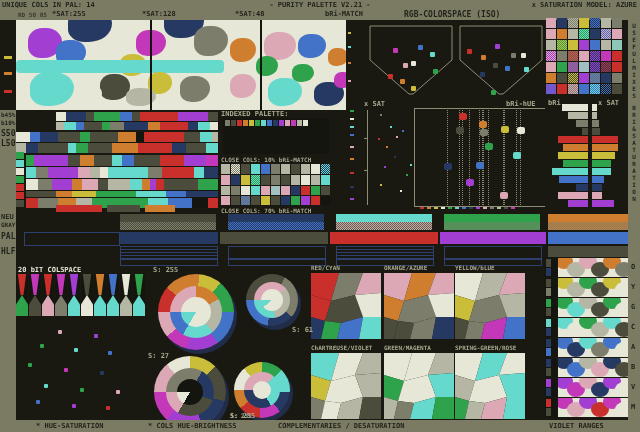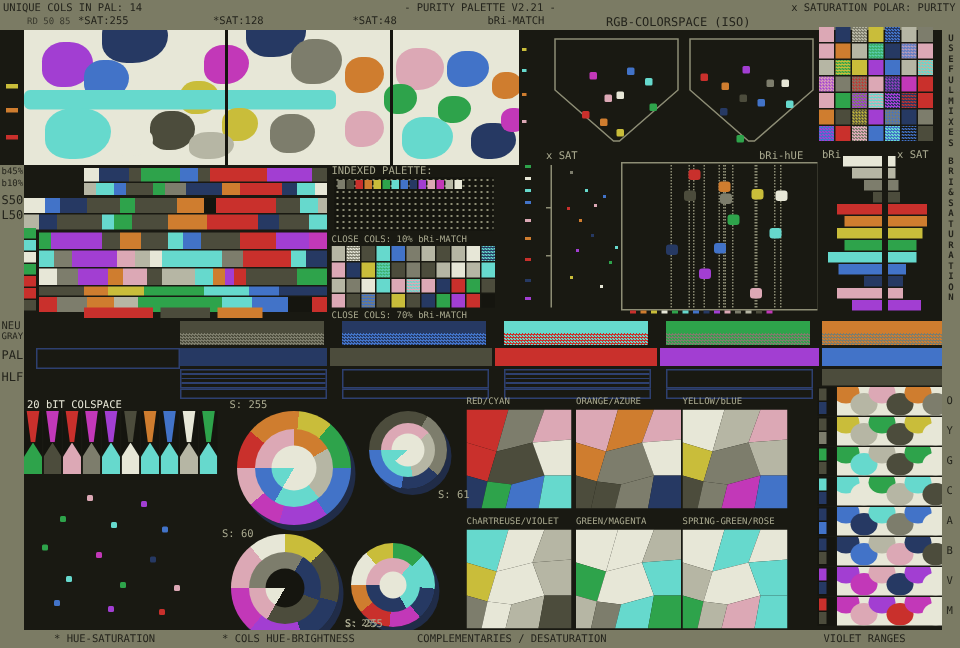--- a/index.html
+++ b/index.html
@@ -1,41 +1,41 @@
 <!DOCTYPE html>
 <html><head>
 <meta charset="utf-8">
 <style>
   html,body{margin:0;padding:0;background:#2a2a24}
   #stage{position:relative;width:640px;height:432px;background:#191912;overflow:hidden;
          font-family:"DejaVu Sans Mono",monospace;-webkit-font-smoothing:none}
   .chrome{position:absolute;background:#7b7b64}
   .panel{position:absolute;overflow:hidden}
-  .t{position:absolute;font-weight:normal;white-space:pre}
+  .t{position:absolute;font-weight:bold;white-space:pre}
   .f6{font-size:6px;line-height:7px}
   .f7{font-size:7px;line-height:8px}
   .f8{font-size:8px;line-height:9px}
   .ink{color:#24241c}
   .dim{color:#a9a98f}
   .wht{color:#e7e7d7}
   .vt{display:flex;flex-direction:column;align-items:center;font-weight:bold;font-size:6px;line-height:7px;color:#24241c}
 </style>
 </head>
 <body>
 
 <div id="stage">
 
   <div class="chrome" style="left:0;top:0;width:640px;height:20px"></div>
   <div class="chrome" style="left:0;top:110px;width:16px;height:322px"></div>
   <div class="chrome" style="left:628px;top:20px;width:12px;height:412px"></div>
   <div class="chrome" style="left:0;top:420px;width:640px;height:12px"></div>
 
   <div class="t f7 ink" style="left:2px;top:1px">UNIQUE COLS IN PAL: 14</div>
   <div class="t f7 ink" style="left:50%;top:1px;transform:translateX(-50%)">- PURITY PALETTE V2.21 -</div>
-  <div class="t f7 ink" style="right:3px;top:1px">x SATURATION POLAR: PURITY</div>
+  <div class="t f7 ink" style="right:3px;top:1px">x SATURATION MODEL: AZURE</div>
 
   <div class="t f6 ink" style="left:18px;top:11px;opacity:.75">RD 50 85</div>
   <div class="t f7 ink" style="left:52px;top:10px">*SAT:255</div>
   <div class="t f7 ink" style="left:142px;top:10px">*SAT:128</div>
   <div class="t f7 ink" style="left:235px;top:10px">*SAT:48</div>
   <div class="t f7 ink" style="left:325px;top:10px">bRi-MATCH</div>
   <div class="t f8 ink" style="left:404px;top:10px">RGB-COLORSPACE (ISO)</div>
 
   <div class="panel" id="blob-band" style="left:16px;top:20px;width:330px;height:90px;background:#e7e7d7">
       <div style="position: absolute; left: 52px; top: -12px; width: 44px; height: 34px; background: rgb(38, 57, 99); border-radius: 48% 52% 60% 42%;"></div>
@@ -768,21 +768,21 @@
       <span>U</span>
       <span>R</span>
       <span>A</span>
       <span>T</span>
       <span>I</span>
       <span>O</span>
       <span>N</span>
     </div>
     <div class="t f7 dim" style="position: absolute; left: 153px; top: 266px;">S: 255</div>
     <div class="t f7 dim" style="position: absolute; left: 292px; top: 326px;">S: 61</div>
-    <div class="t f7 dim" style="position: absolute; left: 148px; top: 352px;">S: 60</div>
+    <div class="t f7 dim" style="position: absolute; left: 148px; top: 352px;">S: 27</div>
     <div class="t f7 dim" style="position: absolute; left: 230px; top: 412px;">S: 255</div>
     <div class="t f7 ink" style="position: absolute; left: 631px; top: 263px;">O</div>
     <div class="t f7 ink" style="position: absolute; left: 631px; top: 283px;">Y</div>
     <div class="t f7 ink" style="position: absolute; left: 631px; top: 303px;">G</div>
     <div class="t f7 ink" style="position: absolute; left: 631px; top: 323px;">C</div>
     <div class="t f7 ink" style="position: absolute; left: 631px; top: 343px;">A</div>
     <div class="t f7 ink" style="position: absolute; left: 631px; top: 363px;">B</div>
     <div class="t f7 ink" style="position: absolute; left: 631px; top: 383px;">V</div>
     <div class="t f7 ink" style="position: absolute; left: 631px; top: 403px;">M</div>
     <div style="position: absolute; left: 4px; top: 56px; width: 8px; height: 3px; background: rgb(201, 189, 58);"></div>

